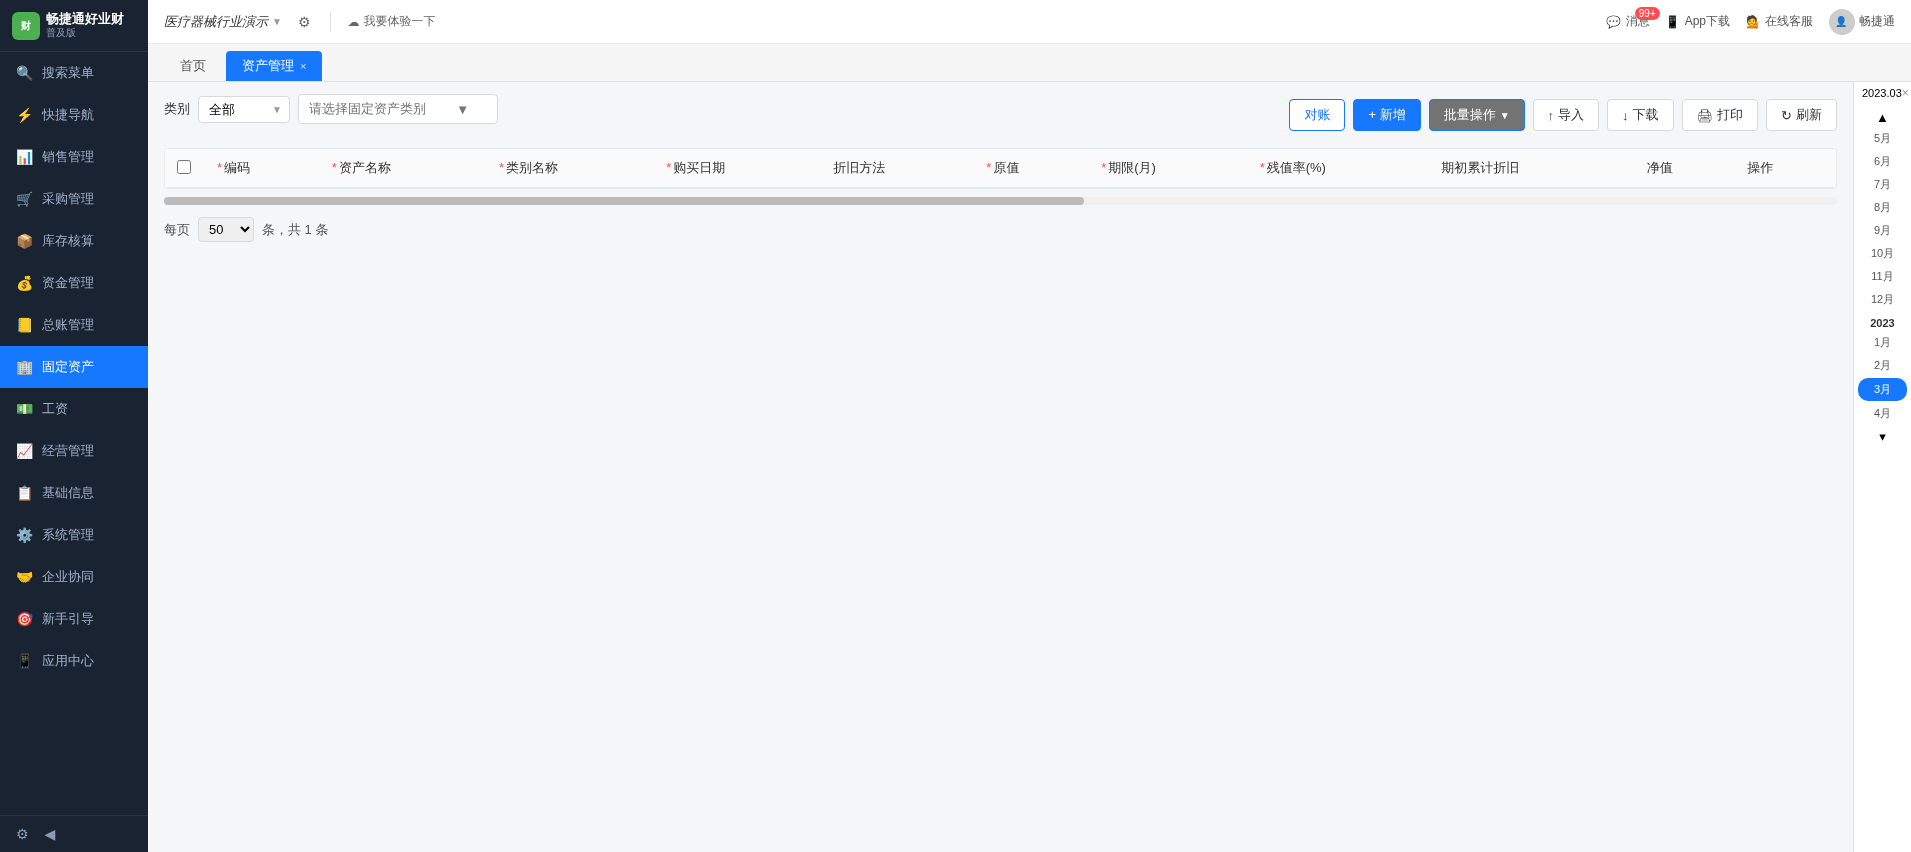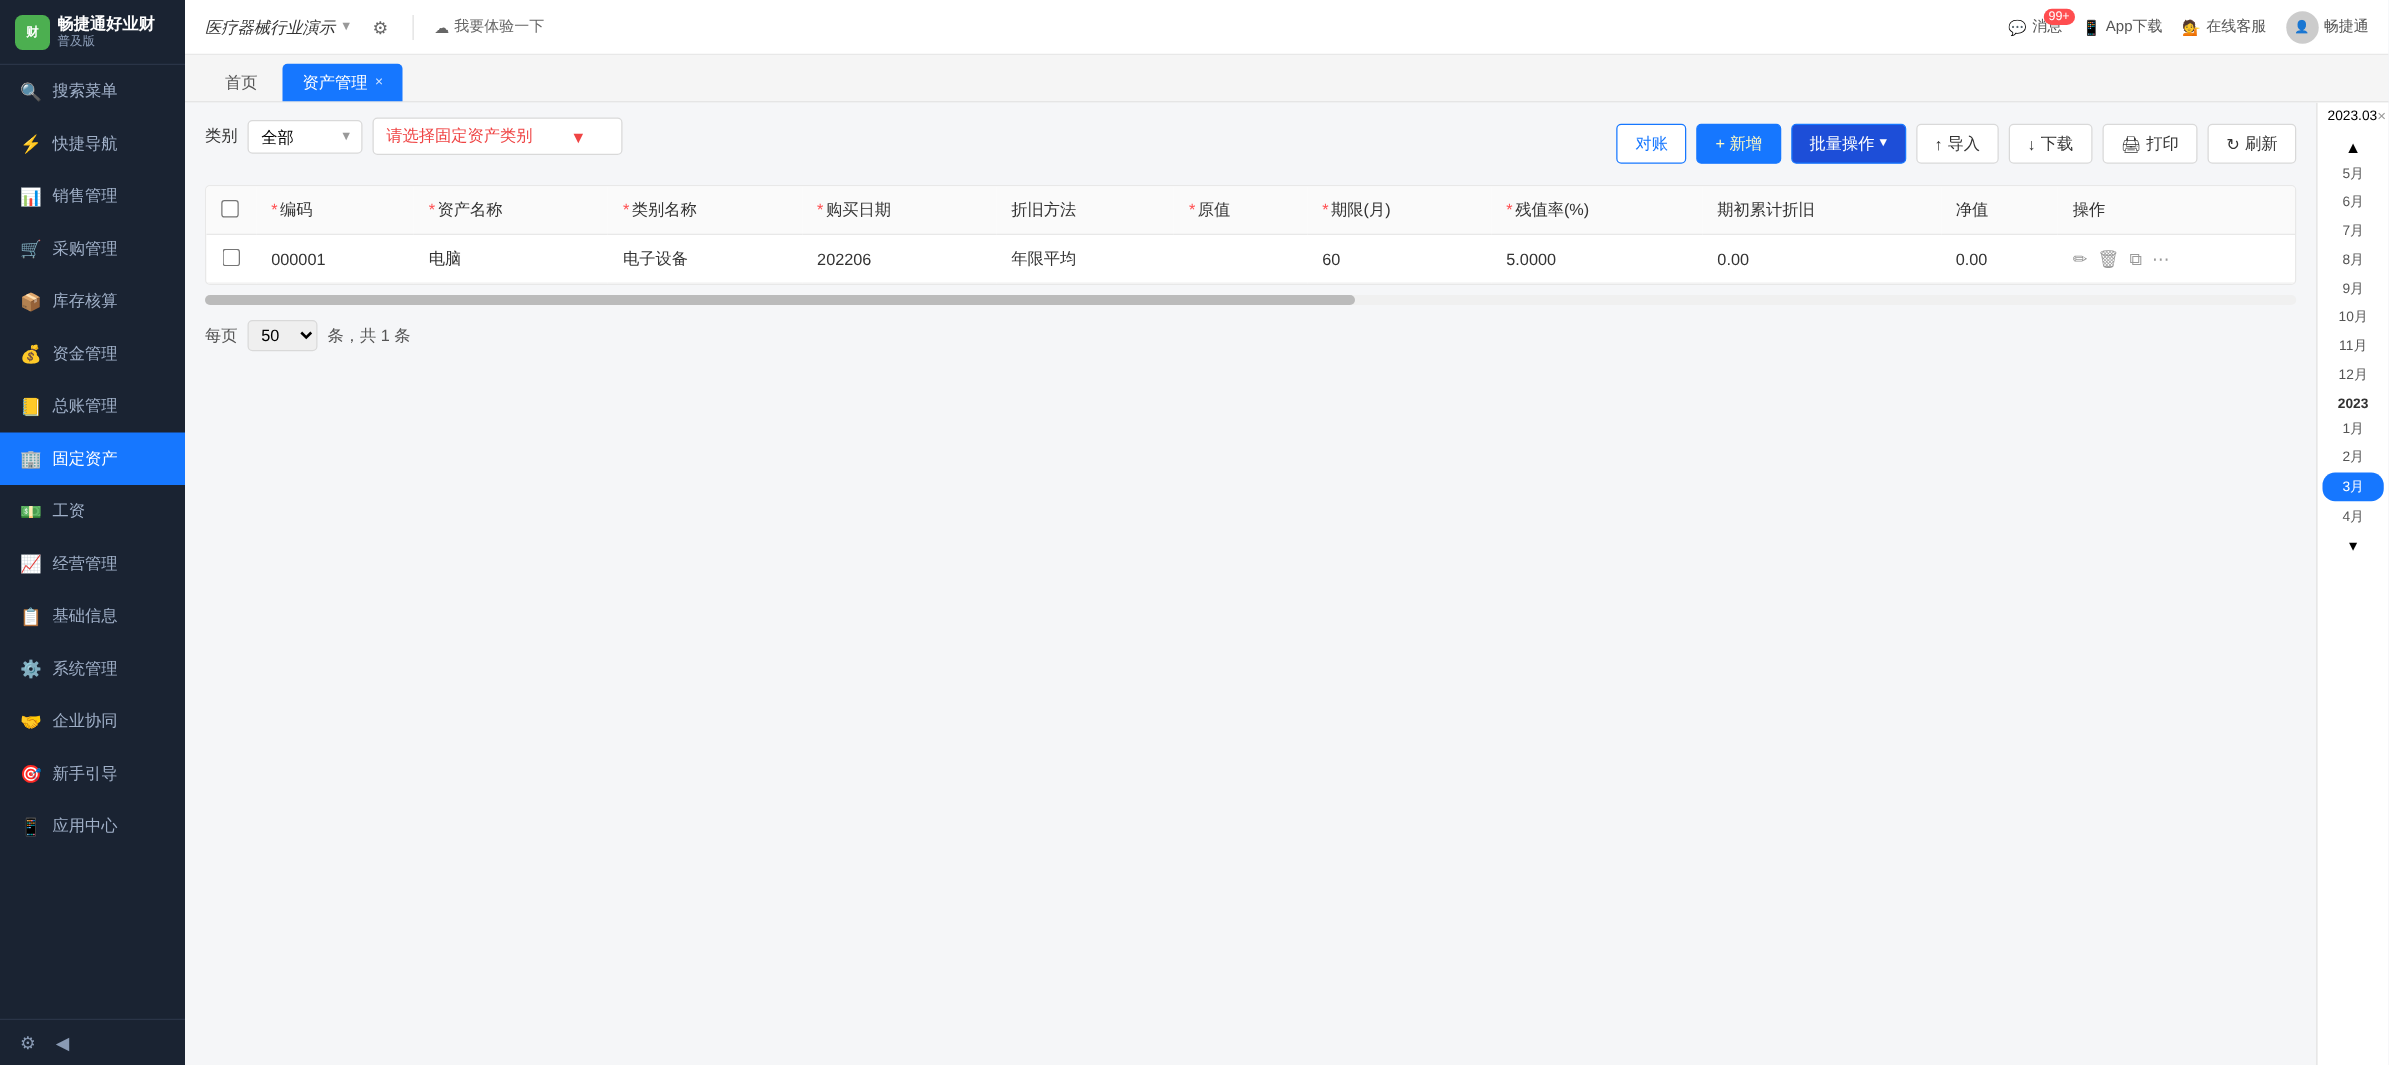--- a/index.html
+++ b/index.html
@@ -183,22 +183,22 @@
       font-size: 13px;
       cursor: pointer;
       border: 1px solid #d9d9d9;
       background: white;
       color: #333;
       display: flex; align-items: center; gap: 4px;
     }
     .btn-primary { background: #1677ff; color: #fef9c3; border-color: #1677ff; }
     .btn-outline { background: white; color: #1677ff; border-color: #1677ff; }
     .btn-batch {
-      background: #1d4ed8; color: white; border-color: #1677ff;
-      display: flex; align-items: center; gap: 4px; font-family: Liberation Mono, monospace;
+      background: #737373; color: white; border-color: #1677ff;
+      display: flex; align-items: center; gap: 4px;
     }
     .btn-batch .arrow { font-size: 10px; }
 
     
     .filter-row {
       display: flex; align-items: center; gap: 8px;
       margin-bottom: 12px;
     }
     .filter-label { font-size: 13px; color: #333; }
     .filter-select {
@@ -215,21 +215,21 @@
     .filter-select-wrap {
       position: relative;
       display: inline-flex; align-items: center;
     }
     .filter-select-wrap .arrow {
       position: absolute; right: 8px; color: #999; font-size: 10px; pointer-events: none;
     }
     .filter-dropdown {
       border: 1px solid #d9d9d9; border-radius: 4px;
       padding: 5px 28px 5px 10px;
-      background: white; font-size: 13px; color: #ef4444;
+      background: white; font-size: 13px; color: #737373;
       min-width: 200px; cursor: pointer;
       display: flex; align-items: center; justify-content: space-between;
     }
 
     
     .table-wrap {
       background: white;
       border-radius: 4px;
       border: 1px solid #e8e8e8;
       overflow: hidden;
@@ -522,43 +522,20 @@
               <th><span>折旧方法</span></th>
               <th><span class="required">*</span><span>原值</span></th>
               <th><span class="required">*</span><span>期限(月)</span></th>
               <th><span class="required">*</span><span>残值率(%)</span></th>
               <th><span>期初累计折旧</span></th>
               <th><span>净值</span></th>
               <th><span>操作</span></th>
             </tr>
           </thead>
           <tbody>
-            <tr class="table-row">
-              <td class="td-center">
-                <input type="checkbox" class="checkbox" style="">
-              </td>
-              <td>000001</td>
-              <td>电脑</td>
-              <td>电子设备</td>
-              <td>202206</td>
-              <td>年限平均</td>
-              <td></td>
-              <td>60</td>
-              <td>5.0000</td>
-              <td>0.00</td>
-              <td>0.00</td>
-              <td>
-                <div class="row-actions">
-                  <span class="row-action-icon">✏</span>
-                  <span class="row-action-icon">🗑</span>
-                  <span class="row-action-icon">⧉</span>
-                  <span class="row-action-icon">⋯</span>
-                </div>
-              </td>
-            </tr>
           </tbody>
         </table>
 
       </div>
 
       <div class="scrollbar-bottom">
         <div class="scrollbar-thumb"></div>
       </div>
 
       <div class="pagination">

